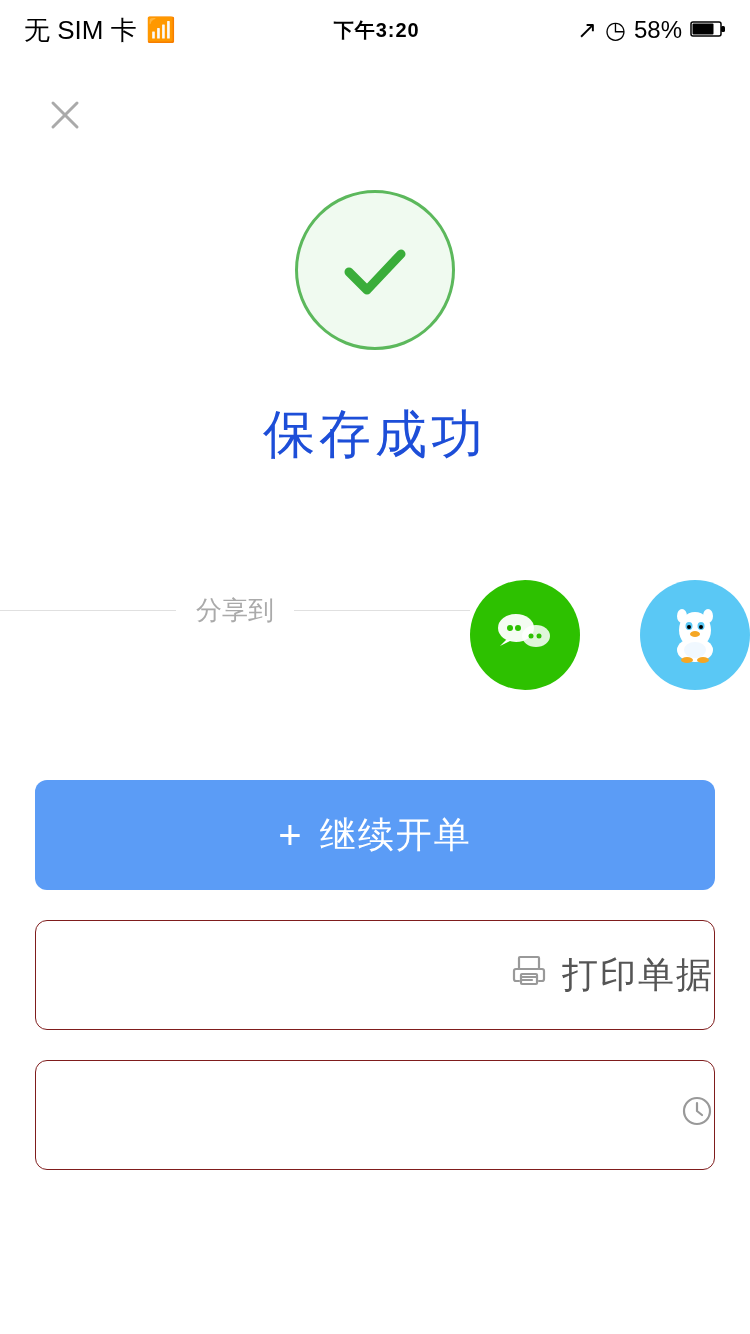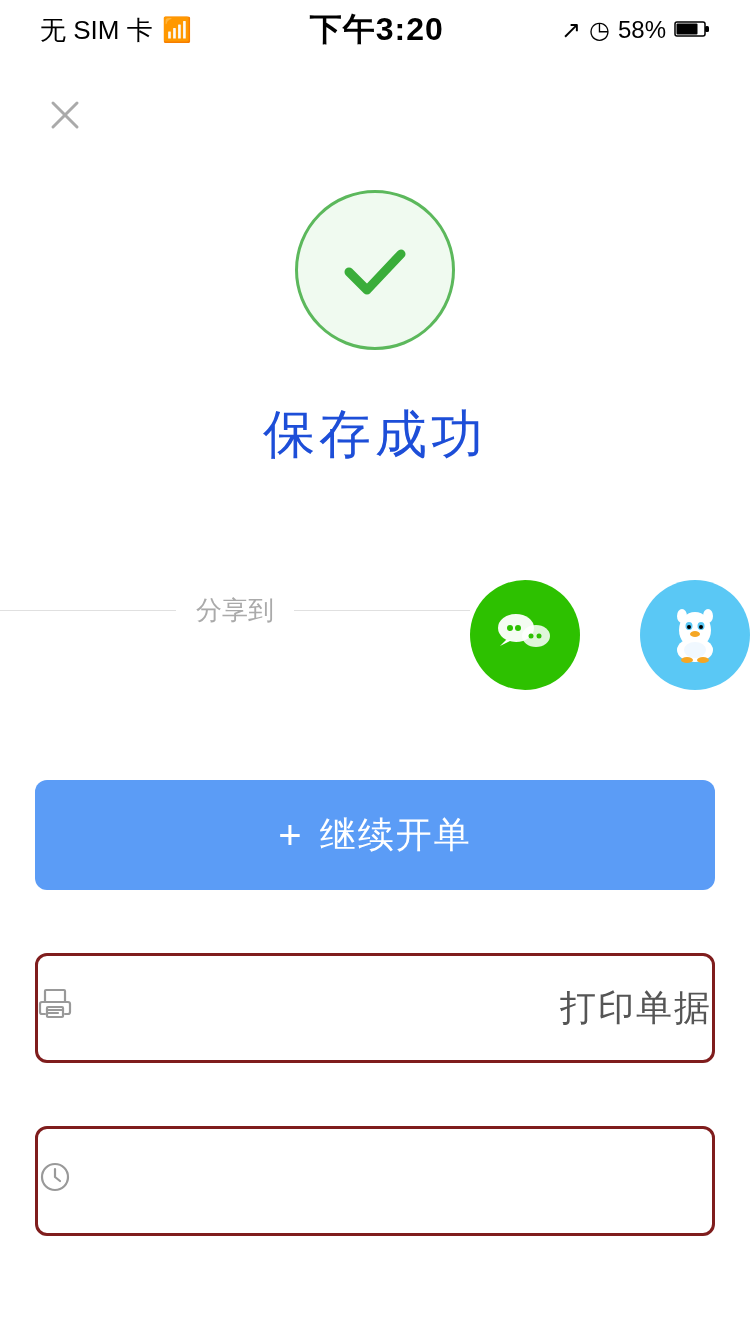--- a/index.html
+++ b/index.html
@@ -13,37 +13,37 @@
       overflow: hidden;
     }
 
     
     .status-bar {
       width: 100%;
       height: 60px;
       display: flex;
       align-items: center;
       justify-content: space-between;
-      padding: 0 40px;
+      padding: 0 24px;
       font-size: 28px;
       font-weight: 500;
       color: #000;
       text-align: right;
     }
     .status-left {
       display: flex;
       align-items: center;
       gap: 10px;
       font-size: 26px;
     }
     .wifi-icon {
       font-size: 24px;
     }
     .status-center {
-      font-size: 32px;
+      font-size: 20px;
       font-weight: 600;
       letter-spacing: 1px;
     }
     .status-right {
       display: flex;
       align-items: center;
       gap: 8px;
       font-size: 24px;
     }
 
@@ -174,31 +174,30 @@
     .btn-primary .plus-icon {
       font-size: 40px;
       font-weight: 300;
       line-height: 1;
     }
     .btn-secondary {
       width: 100%;
       height: 110px;
       border-radius: 12px;
       background: #fff;
-      border: 3px solid #7f1d1d;
-      display: flex;
-      align-items: center;
-      justify-content: space-between;
+      border: 1px solid #7f1d1d;
+      display: flex;
+      align-items: center;
+      justify-content: flex-end;
       gap: 16px;
       cursor: pointer;
       font-size: 36px;
       color: #555;
       letter-spacing: 2px;
       font-weight: 400;
-      margin-top: 33px;
     }
     .btn-secondary .btn-icon {
       font-size: 34px;
       color: #888;
     }
   </style>
 </head>
 <body>
 
 <div class="status-bar">

